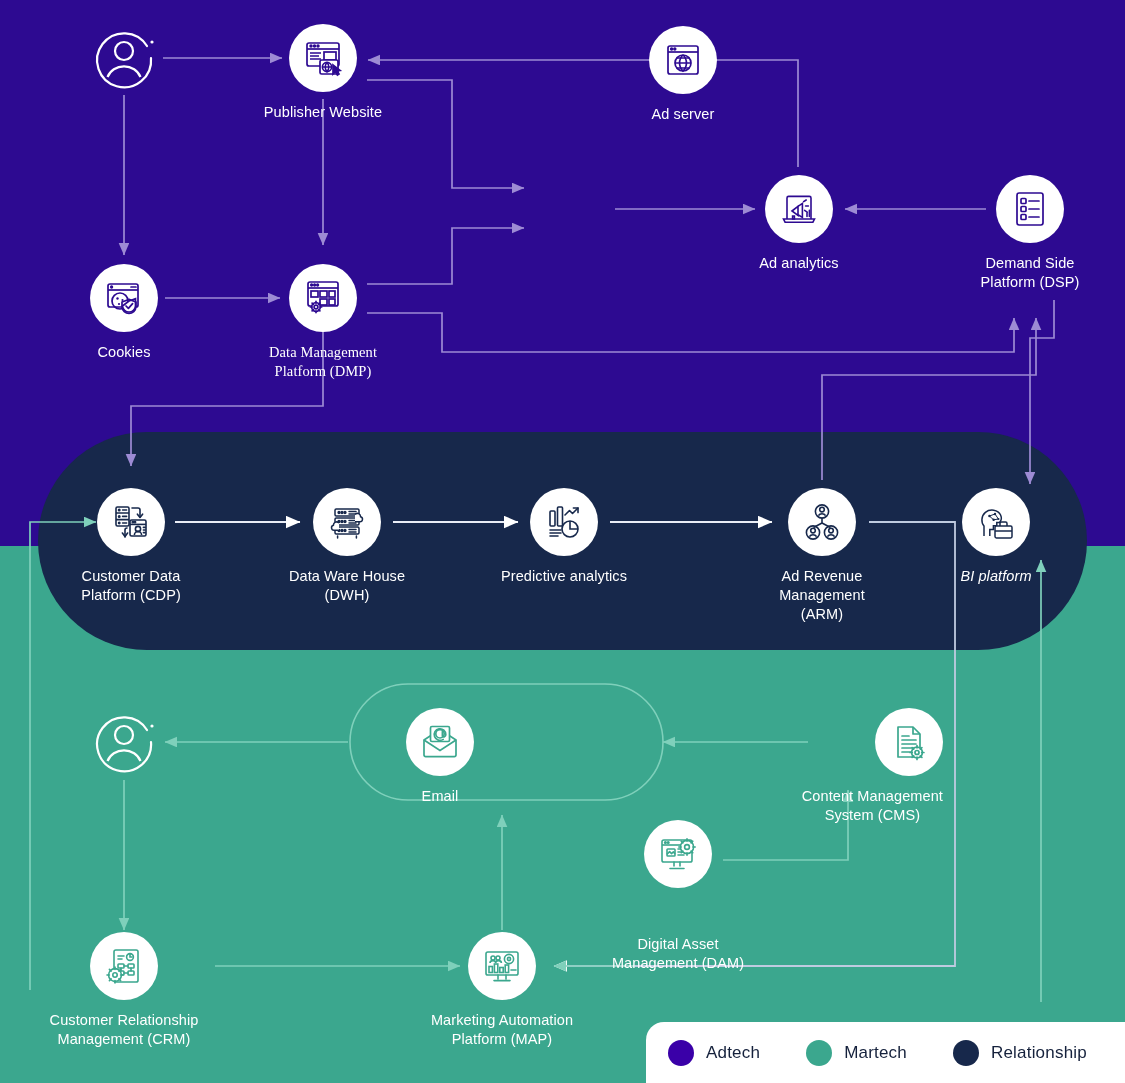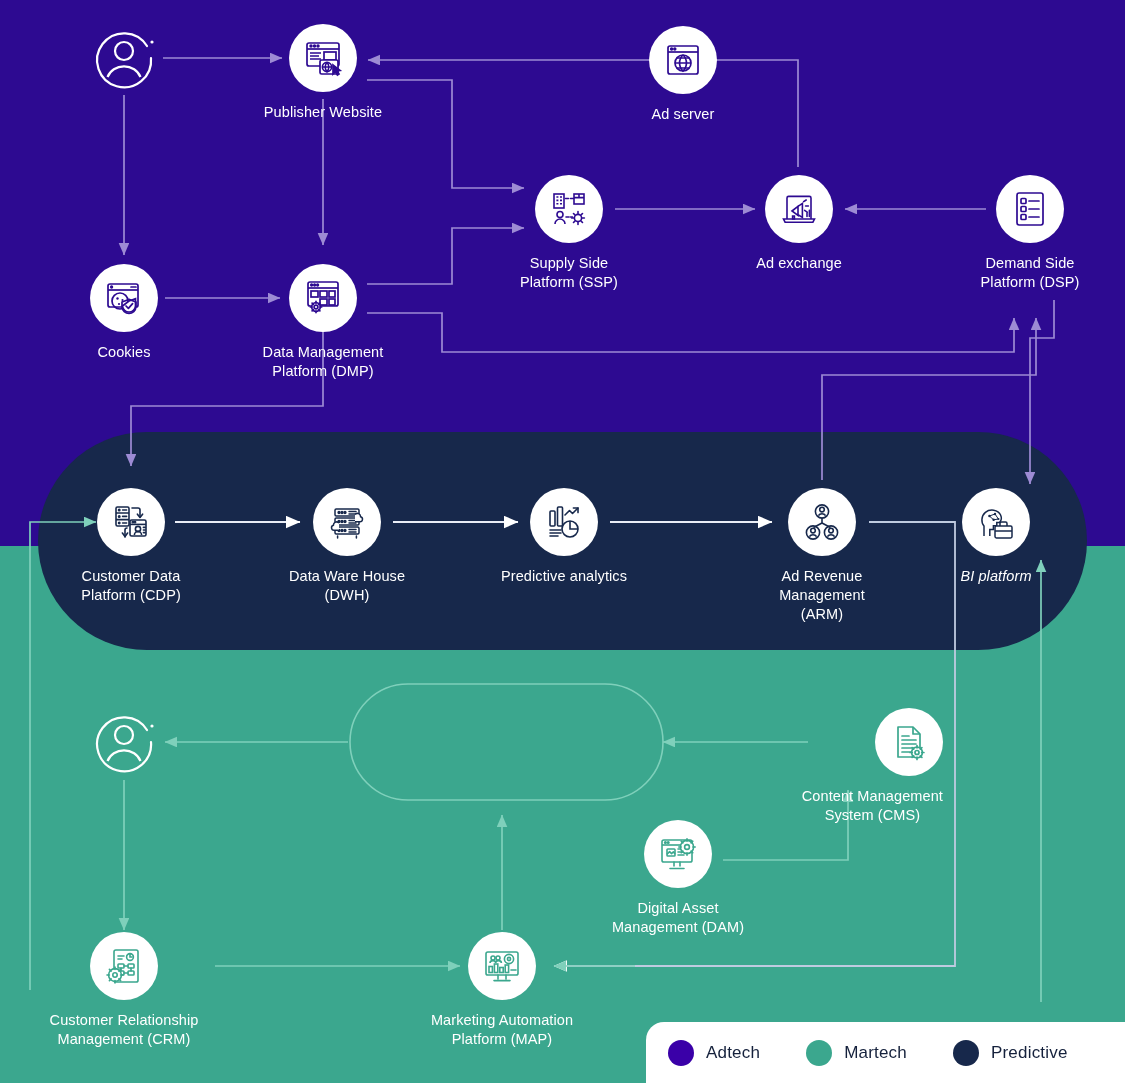--- a/index.html
+++ b/index.html
@@ -140,21 +140,21 @@
         <circle cx="18.5" cy="22" r="1.1" fill="#2D0A91" stroke="none"></circle>
         <circle cx="15" cy="26" r="1.1" fill="#2D0A91" stroke="none"></circle>
         <path d="M25 23 L31.5 20.6 L31.5 28 a6.5 6.5 0 0 1 -6.5 6 a6.5 6.5 0 0 1 -6.5 -6 L25 23 Z" fill="#ffffff"></path>
         <path d="M25 21.4 L32 24 v5 a7 7 0 0 1 -7 6.4 a7 7 0 0 1 -7 -6.4 v-5 Z"></path>
         <path d="M22 28 L24.4 30.4 L28.6 25.6" stroke-linecap="round" stroke-linejoin="round"></path>
       </svg>
     </div>
     <div class="lbl">Cookies</div>
   </div>
 
-  <div class="node" style="left:323px;top:264px;">
+  <div class="node" style="left:323px;top:264px;font-family:Liberation Serif, serif;">
     <div class="disc">
       <svg width="40" height="40" viewBox="0 0 40 40" fill="none" stroke="#2D0A91" stroke-width="1.7">
         <rect x="5" y="4" width="30" height="24" rx="2"></rect>
         <path d="M5 10 H35"></path>
         <circle cx="8.6" cy="7" r="0.8" fill="#2D0A91"></circle>
           <circle cx="11.6" cy="7" r="0.8" fill="#2D0A91"></circle>
           <circle cx="14.6" cy="7" r="0.8" fill="#2D0A91"></circle>
         <rect x="8" y="13" width="7" height="6"></rect>
         <rect x="17" y="13" width="7" height="6"></rect>
         <rect x="26" y="13" width="6" height="6"></rect>
@@ -162,52 +162,34 @@
         <rect x="26" y="21" width="6" height="6"></rect>
         <circle cx="13" cy="29" r="4.3" fill="#ffffff"></circle>
         <circle cx="13" cy="29" r="1.9"></circle>
         <path d="M13 23.4 v1.6 M13 33 v1.6 M7.4 29 h1.6 M17 29 h1.6 M9.1 25.1 l1.2 1.2 M15.7 31.7 l1.2 1.2 M16.9 25.1 l-1.2 1.2 M10.3 31.7 l-1.2 1.2" stroke-linecap="round"></path>
       </svg>
     </div>
     <div class="lbl">Data Management
 Platform (DMP)</div>
   </div>
 
-  <div class="node" style="left:569px;top:175px;">
-    <div class="disc">
-      <svg width="40" height="40" viewBox="0 0 40 40" fill="none" stroke="#2D0A91" stroke-width="1.6">
-        <rect x="5" y="5" width="10" height="14"></rect>
-        <path d="M7.4 8 h2 M11 8 h2 M7.4 11.4 h2 M11 11.4 h2 M7.4 14.8 h2 M11 14.8 h2"></path>
-        <path d="M16.5 9.5 h3 M21.5 9.5 h3" stroke-linecap="round"></path>
-        <rect x="25" y="5" width="10" height="10"></rect>
-        <path d="M25 8.6 h10 M30 5 v3.6"></path>
-        <circle cx="11" cy="25.5" r="3"></circle>
-        <path d="M6 35 a5 5 0 0 1 10 0"></path>
-        <path d="M17 28 h3 M21.5 28 h2" stroke-linecap="round"></path>
-        <circle cx="29" cy="29" r="3.6"></circle>
-        <path d="M29 22.6 v2 M29 33.4 v2 M22.6 29 h2 M33.4 29 h2 M24.5 24.5 l1.4 1.4 M32.1 32.1 l1.4 1.4 M33.5 24.5 l-1.4 1.4 M25.9 32.1 l-1.4 1.4" stroke-linecap="round"></path>
-      </svg>
-    </div>
-    <div class="lbl">Supply Side
-Platform (SSP)</div>
-  </div>
 
   <div class="node" style="left:799px;top:175px;">
     <div class="disc">
       <svg width="40" height="40" viewBox="0 0 40 40" fill="none" stroke="#2D0A91" stroke-width="1.6">
         <path d="M8 30 V9 a1.6 1.6 0 0 1 1.6 -1.6 H30.4 A1.6 1.6 0 0 1 32 9 V30"></path>
         <path d="M4.5 30 H35.5 a0 0 0 0 1 0 0 l-1.6 3.2 H6.1 Z"></path>
         <path d="M13 22 l6 -4.6 v9 Z"></path>
         <path d="M19 17.4 l4.4 -3 v14 l-4.4 -2.6"></path>
         <path d="M24.6 12.6 l2.6 -1.6 M26.6 17 h2.8 M25.6 21.4 l2.6 1.8" stroke-linecap="round"></path>
         <path d="M13.6 27 h1.8 v3 h-1.8 Z"></path>
         <path d="M28 27.4 v-3.4 M30.4 27.4 v-6" stroke-linecap="round"></path>
       </svg>
     </div>
-    <div class="lbl">Ad exchange</div>
+    <div class="lbl">Ad analytics</div>
   </div>
 
   <div class="node" style="left:1030px;top:175px;">
     <div class="disc">
       <svg width="40" height="40" viewBox="0 0 40 40" fill="none" stroke="#2D0A91" stroke-width="1.7">
         <rect x="7" y="4" width="26" height="32" rx="2.2"></rect>
         <rect x="11" y="9.5" width="5" height="5" rx="1"></rect>
         <rect x="11" y="17.5" width="5" height="5" rx="1"></rect>
         <rect x="11" y="25.5" width="5" height="5" rx="1"></rect>
         <path d="M19 12 H29 M19 20 H29 M19 28 H29" stroke-linecap="round"></path>
@@ -325,38 +307,50 @@
       <svg width="68" height="68" viewBox="0 0 68 68" fill="none" stroke="#ffffff" stroke-width="2.2">
         <path d="M57 22 A27 27 0 1 0 61 34" stroke-linecap="round"></path>
         <circle cx="34" cy="27" r="9"></circle>
         <path d="M17.5 53 A17.5 16 0 0 1 50.5 53"></path>
         <circle cx="62" cy="18" r="1.6" fill="#ffffff" stroke="none"></circle>
       </svg>
     </div>
     <div class="lbl"></div>
   </div>
 
+  <div class="node" style="left:440px;top:708px;">
+    <div class="disc">
+      <svg width="40" height="40" viewBox="0 0 40 40" fill="none" stroke="#3BA78E" stroke-width="1.7">
+        <path d="M4 18 L20 7.6 L36 18 V33 a1.6 1.6 0 0 1 -1.6 1.6 H5.6 A1.6 1.6 0 0 1 4 33 Z"></path>
+        <path d="M4 18 L20 28.4 L36 18"></path>
+        <rect x="10.5" y="4.5" width="19" height="15" rx="1.4" fill="#ffffff"></rect>
+        <circle cx="20" cy="11.8" r="4.2"></circle>
+        <path d="M22.4 9.4 v4.8 a2 2 0 0 0 3.4 -1.4 a5.8 5.8 0 1 0 -2.6 4.6" stroke-linecap="round"></path>
+      </svg>
+    </div>
+    <div class="lbl">Email</div>
+  </div>
 
 
   <div class="node" style="left:848px;top:708px;align-items:flex-end;">
     <div class="disc">
       <svg width="40" height="40" viewBox="0 0 40 40" fill="none" stroke="#3BA78E" stroke-width="1.7">
         <path d="M9 5 h15 l7 7 v23 H9 Z" stroke-linejoin="round"></path>
         <path d="M24 5 v7 h7" stroke-linejoin="round"></path>
         <path d="M13 14 h7 M13 18 h14 M13 22 h14 M13 26 h14 M13 30 h9" stroke-linecap="round"></path>
         <circle cx="28" cy="30.5" r="5.4" fill="#ffffff"></circle>
         <circle cx="28" cy="30.5" r="2"></circle>
         <path d="M28 23.6 v2.2 M28 35.2 v2.2 M21.1 30.5 h2.2 M32.7 30.5 h2.2 M23.1 25.6 l1.6 1.6 M31.3 33.8 l1.6 1.6 M32.9 25.6 l-1.6 1.6 M24.7 33.8 l-1.6 1.6" stroke-linecap="round"></path>
       </svg>
     </div>
     <div class="lbl">Content Management
 System (CMS)</div>
   </div>
 
-  <div class="node" style="left:678px;top:820px;">
+  <div class="node" style="left:678px;top:820px;gap:36px;">
     <div class="disc">
       <svg width="40" height="40" viewBox="0 0 40 40" fill="none" stroke="#3BA78E" stroke-width="1.6">
         <rect x="4" y="6" width="30" height="22" rx="1.8"></rect>
         <path d="M4 11 H34"></path>
         <circle cx="7.4" cy="8.5" r="0.8" fill="#3BA78E"></circle>
           <circle cx="10.2" cy="8.5" r="0.8" fill="#3BA78E"></circle>
         <rect x="9" y="15" width="8" height="7" rx="0.8"></rect>
         <path d="M9 20.2 l2.6 -2.6 l2 2 l1.8 -1.8 l1.6 2.2" stroke-linejoin="round"></path>
         <path d="M20 15 h9 M20 18 h9 M20 21 h6" stroke-linecap="round"></path>
         <path d="M16 28 v4 M22 28 v4 M12 34.5 h14" stroke-linecap="round"></path>
@@ -415,17 +409,17 @@
     <div class="lg-item">
       <span class="lg-dot" style="background:#3A00A8"></span>
       <span class="lg-txt">Adtech</span>
     </div>
     <div class="lg-item">
       <span class="lg-dot" style="background:#3BA78E"></span>
       <span class="lg-txt">Martech</span>
     </div>
     <div class="lg-item">
       <span class="lg-dot" style="background:#17284B"></span>
-      <span class="lg-txt">Predictive</span>
+      <span class="lg-txt">Relationship</span>
     </div>
   </div>
 
 </div>
 
 </body></html>

